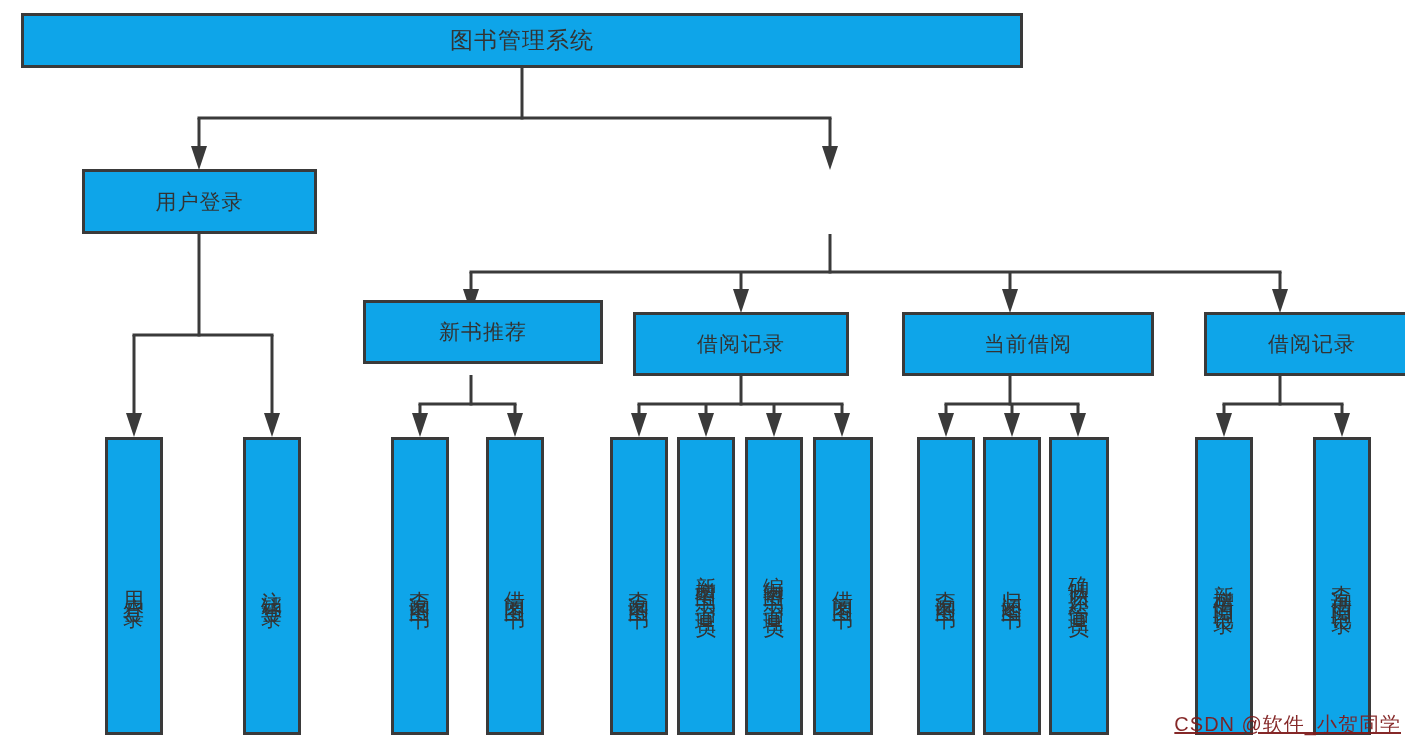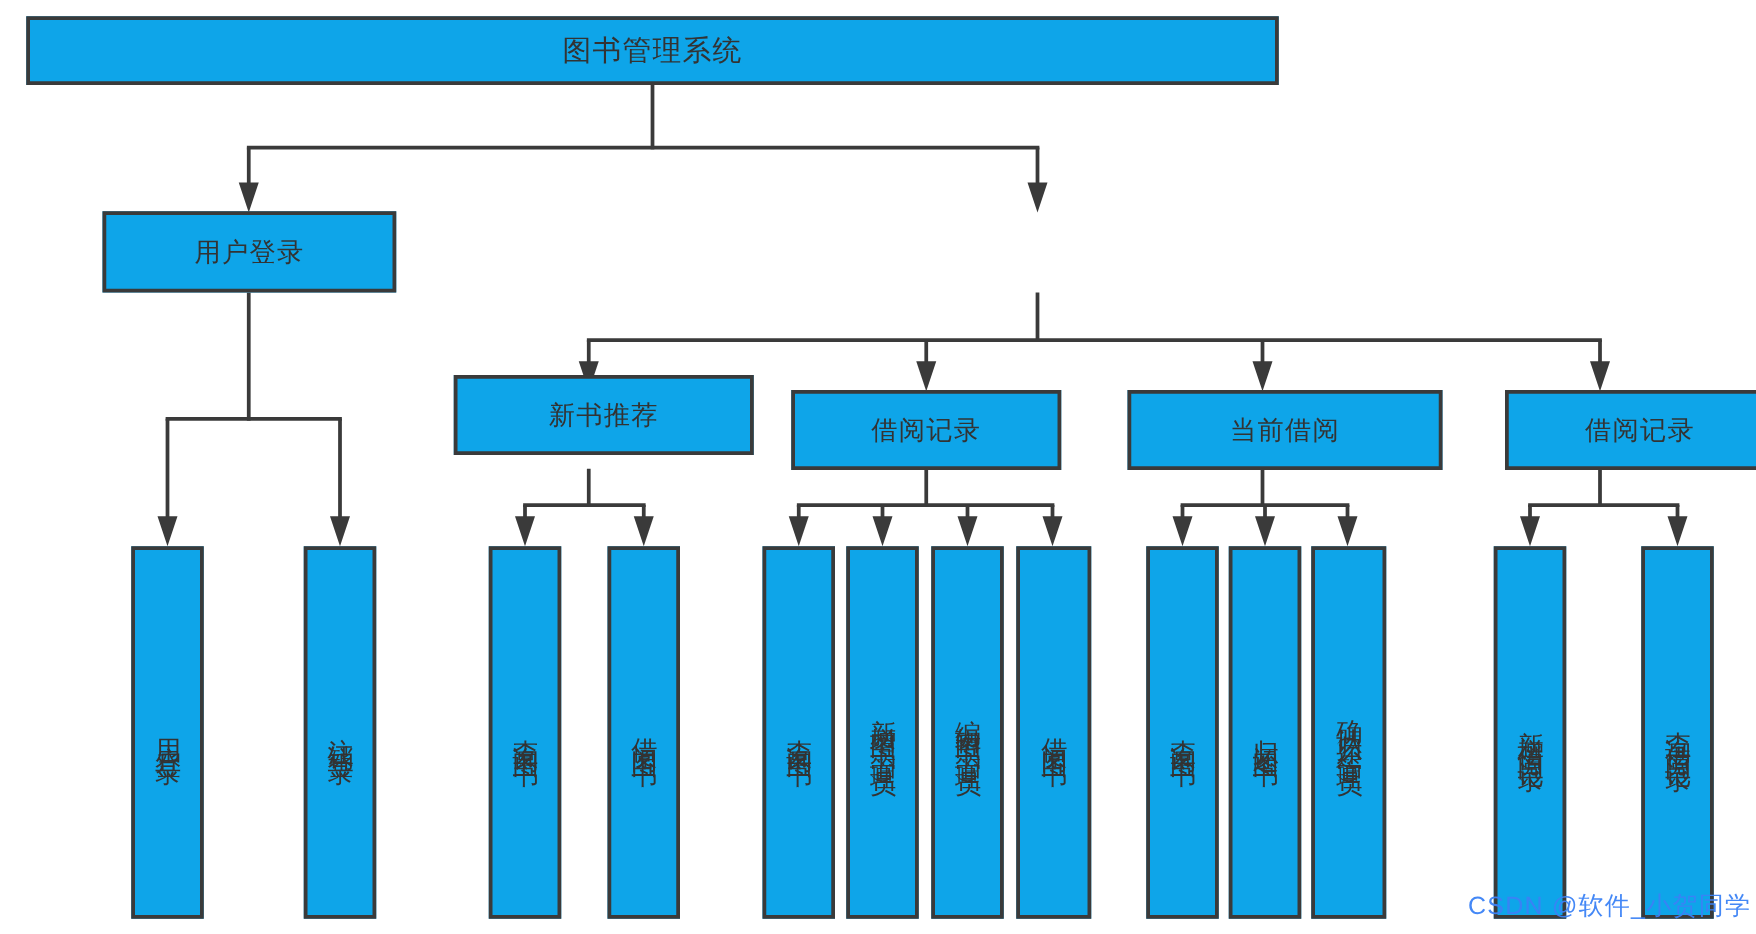--- a/index.html
+++ b/index.html
@@ -35,22 +35,23 @@
     letter-spacing:6px;
     line-height:1.1;
     text-align:center;
   }
   .watermark{
     position:absolute;
     top:711px;right:4px;
     z-index:5;
     font-size:20px;
     letter-spacing:1px;
-    color:#3b82f6;
+    color:#7f1d1d;
     opacity:0.95;
+    text-decoration:underline;
   }
 </style>
 </head>
 <body>
 
 <div class="canvas">
 
   <svg class="connectors" width="1405" height="747" viewBox="0 0 1405 747" stroke="#3a3a3a" stroke-width="3" fill="#3a3a3a">
 
     <line x1="522" y1="68" x2="522" y2="119.5"></line>

